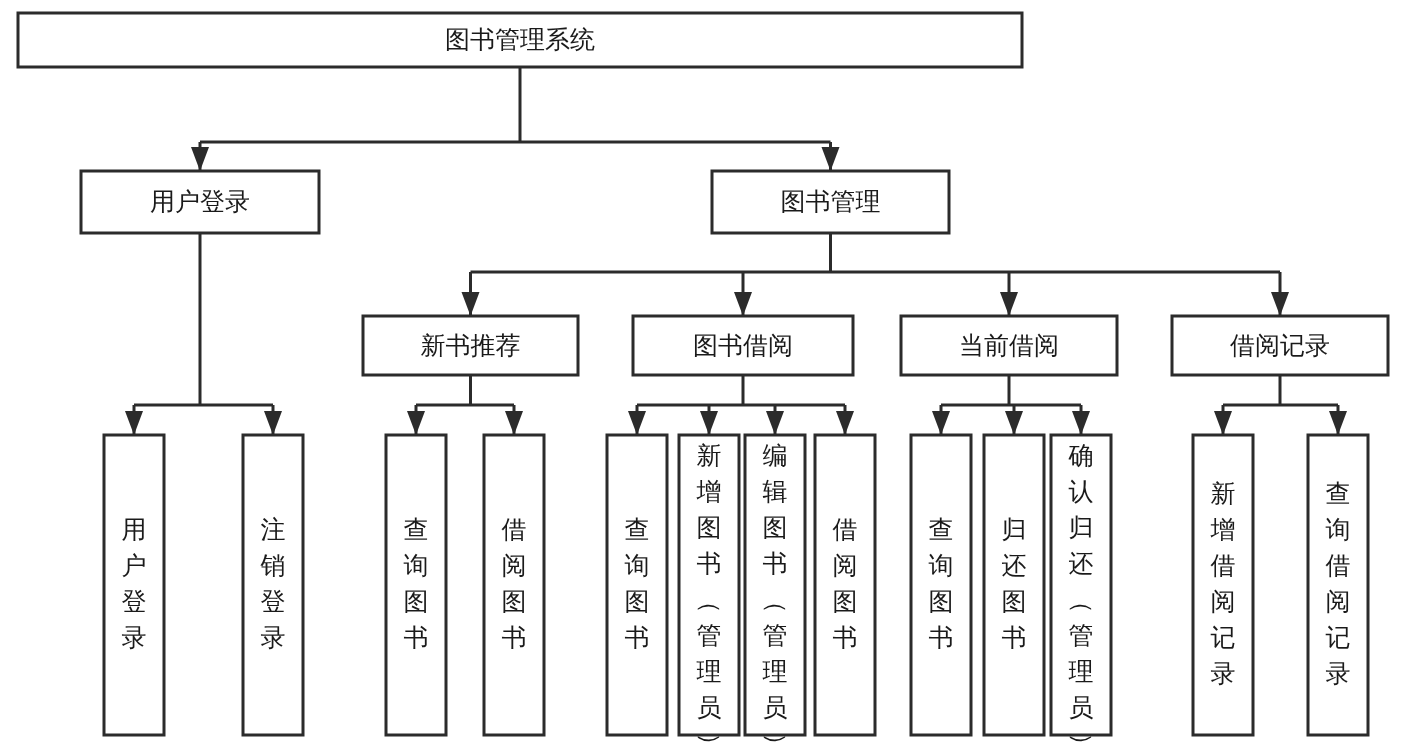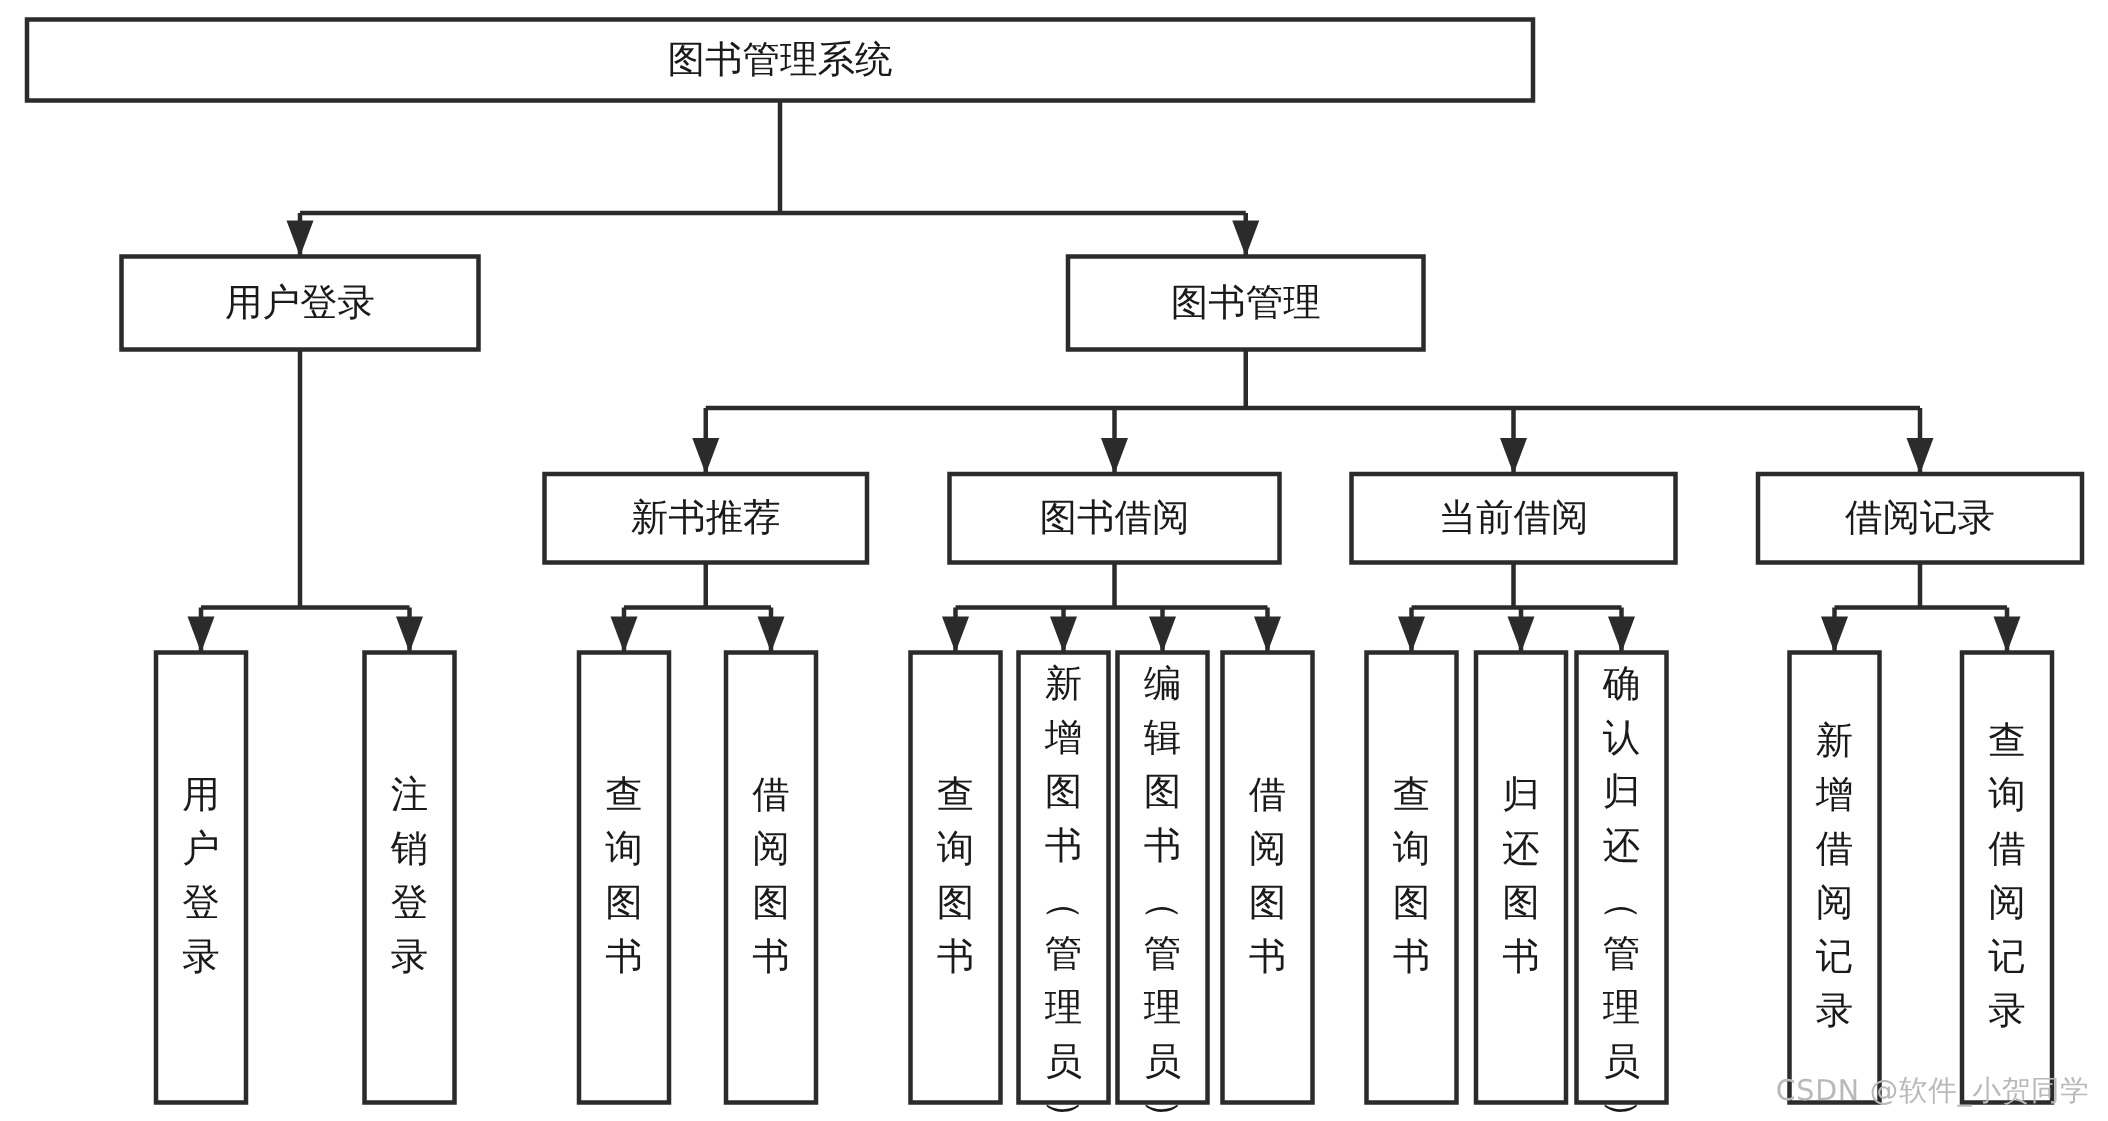--- a/index.html
+++ b/index.html
@@ -261,15 +261,14 @@
           <text x="1338" y="495" class="node-label-vertical" dominant-baseline="middle">查</text>
           <text x="1338" y="531" class="node-label-vertical" dominant-baseline="middle">询</text>
           <text x="1338" y="567" class="node-label-vertical" dominant-baseline="middle">借</text>
           <text x="1338" y="603" class="node-label-vertical" dominant-baseline="middle">阅</text>
           <text x="1338" y="639" class="node-label-vertical" dominant-baseline="middle">记</text>
           <text x="1338" y="675" class="node-label-vertical" dominant-baseline="middle">录</text>
         </g>
       </g>
   </svg>
 
-  <div class="watermark">CSDN @软件_小贺同学</div>
 
 </div>
 
 </body></html>

